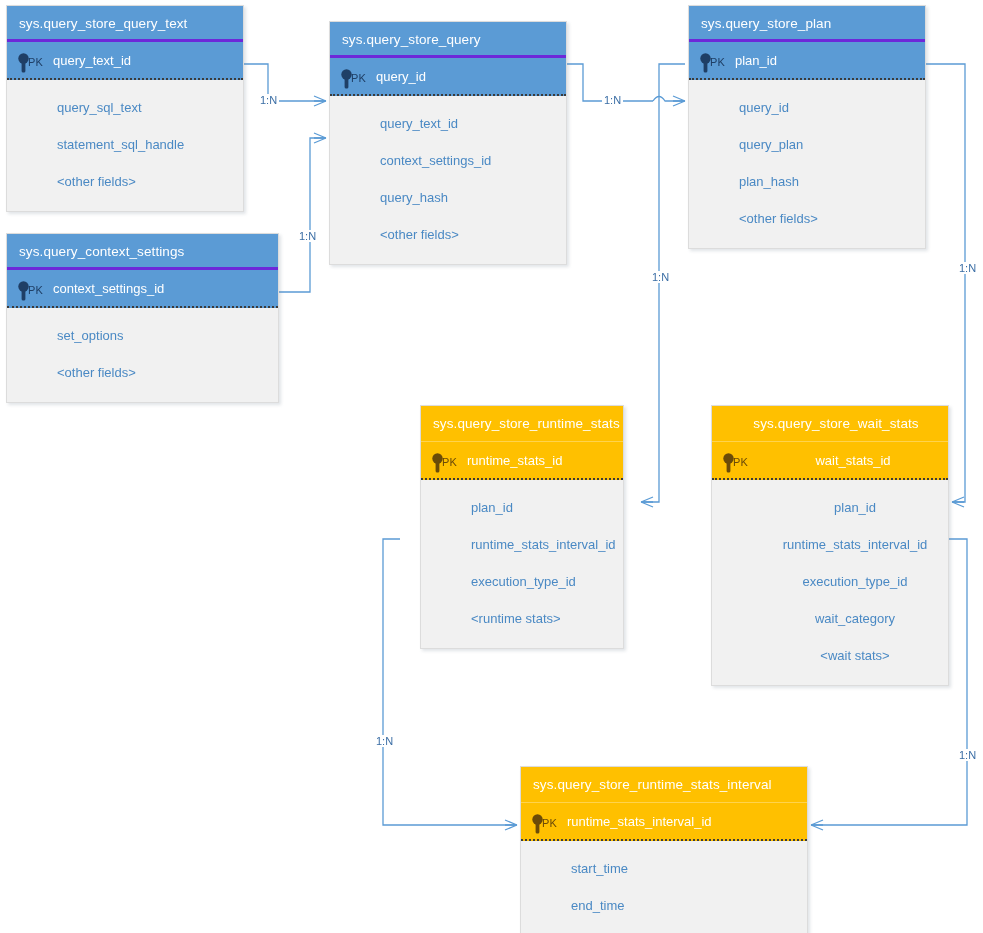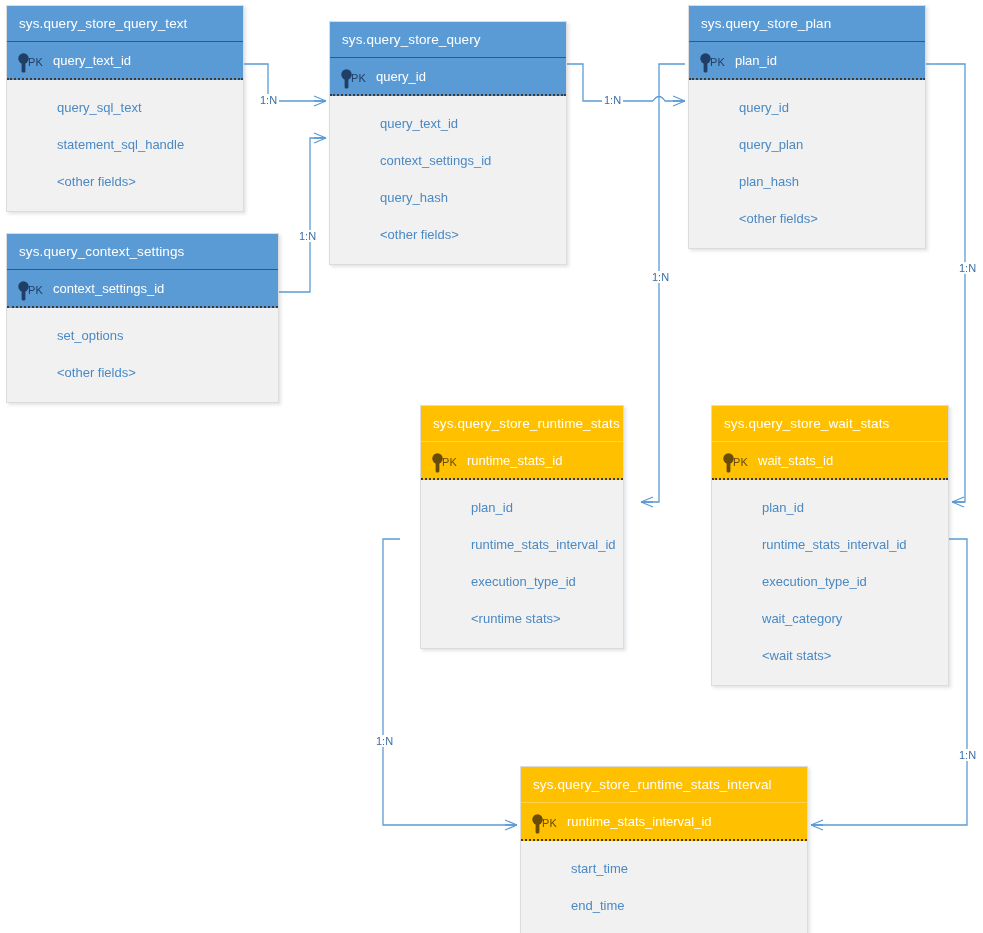--- a/index.html
+++ b/index.html
@@ -63,21 +63,21 @@
     box-sizing: border-box;
     height: 37px;
     line-height: 37px;
     padding-left: 50px;
     font-size: 13px;
     color: #4a89c4;
     white-space: nowrap;
   }
 
   
-  .theme-blue .ent-title { background: #5b9bd5; border-bottom: 1px solid #6d28d9; }
+  .theme-blue .ent-title { background: #5b9bd5; border-bottom: 3px solid #6d28d9; }
   .theme-blue .ent-pk    { background: #5b9bd5; color: #ffffff; }
   
   .theme-orange .ent-title { background: #ffc000; border-bottom: 1px solid #ffd34d; }
   .theme-orange .ent-pk    { background: #ffc000; color: #ffffff; }
 
   
   .pk-icon {
     position: absolute;
     left: 11px;
     top: 50%;
@@ -210,21 +210,21 @@
               <rect x="3.6" y="8" width="3.8" height="11.6" rx="1.5" fill="#6b4b08"></rect>
               <circle cx="5.5" cy="5.5" r="1.9" fill="#ffffff" fill-opacity="0.0"></circle>
             </svg></span><span class="pk-label">PK</span><span>runtime_stats_id</span></div>
         <div class="ent-fields">
           <div class="ent-field">plan_id</div>
           <div class="ent-field">runtime_stats_interval_id</div>
           <div class="ent-field">execution_type_id</div>
           <div class="ent-field">&lt;runtime stats&gt;</div>
         </div>
       </div>
-      <div class="entity theme-orange" style="left: 711px; top: 405px; width: 238px;">
+      <div class="entity theme-orange" style="left: 711px; top: 405px; width: 238px; text-align: center;">
         <div class="ent-title">sys.query_store_wait_stats</div>
         <div class="ent-pk"><span class="pk-icon"><svg viewBox="0 0 11 20" width="11" height="20">
               <circle cx="5.5" cy="5.5" r="5.2" fill="#6b4b08"></circle>
               <rect x="3.6" y="8" width="3.8" height="11.6" rx="1.5" fill="#6b4b08"></rect>
               <circle cx="5.5" cy="5.5" r="1.9" fill="#ffffff" fill-opacity="0.0"></circle>
             </svg></span><span class="pk-label">PK</span><span>wait_stats_id</span></div>
         <div class="ent-fields">
           <div class="ent-field">plan_id</div>
           <div class="ent-field">runtime_stats_interval_id</div>
           <div class="ent-field">execution_type_id</div>

